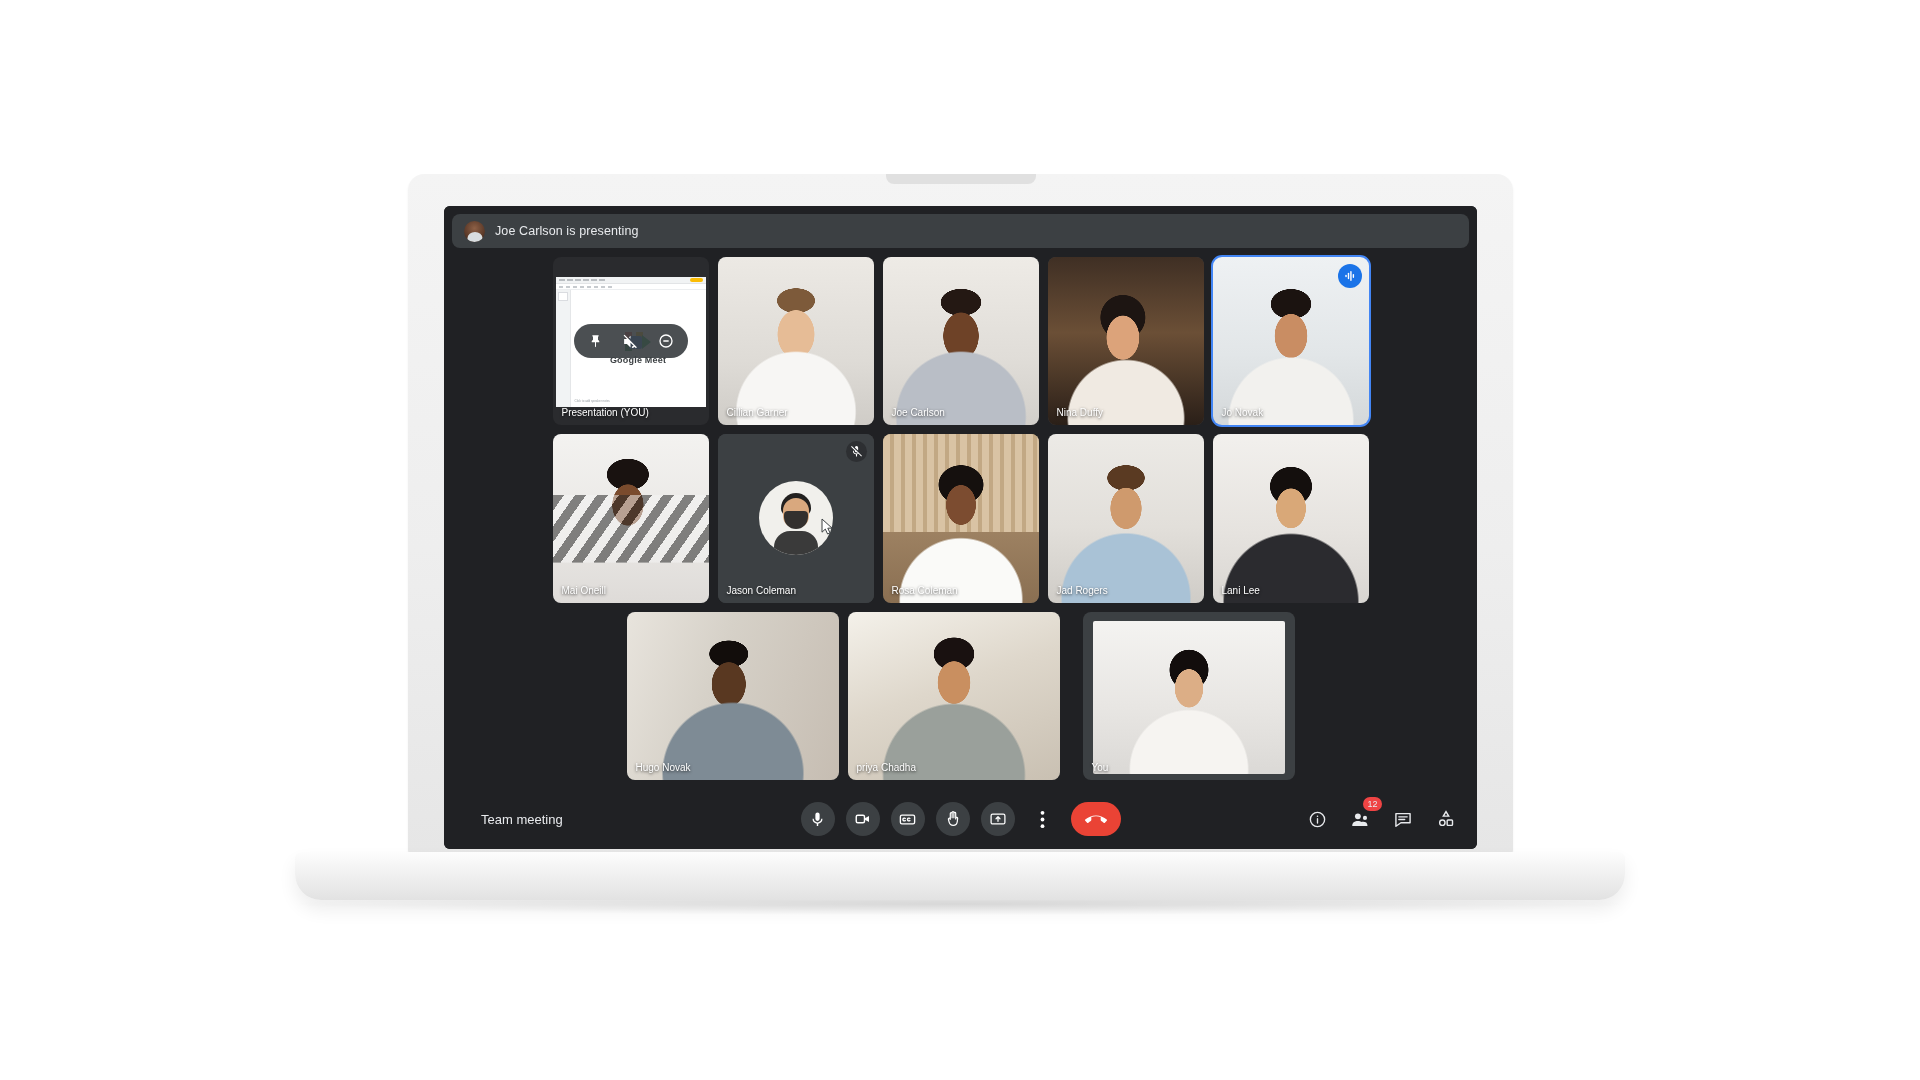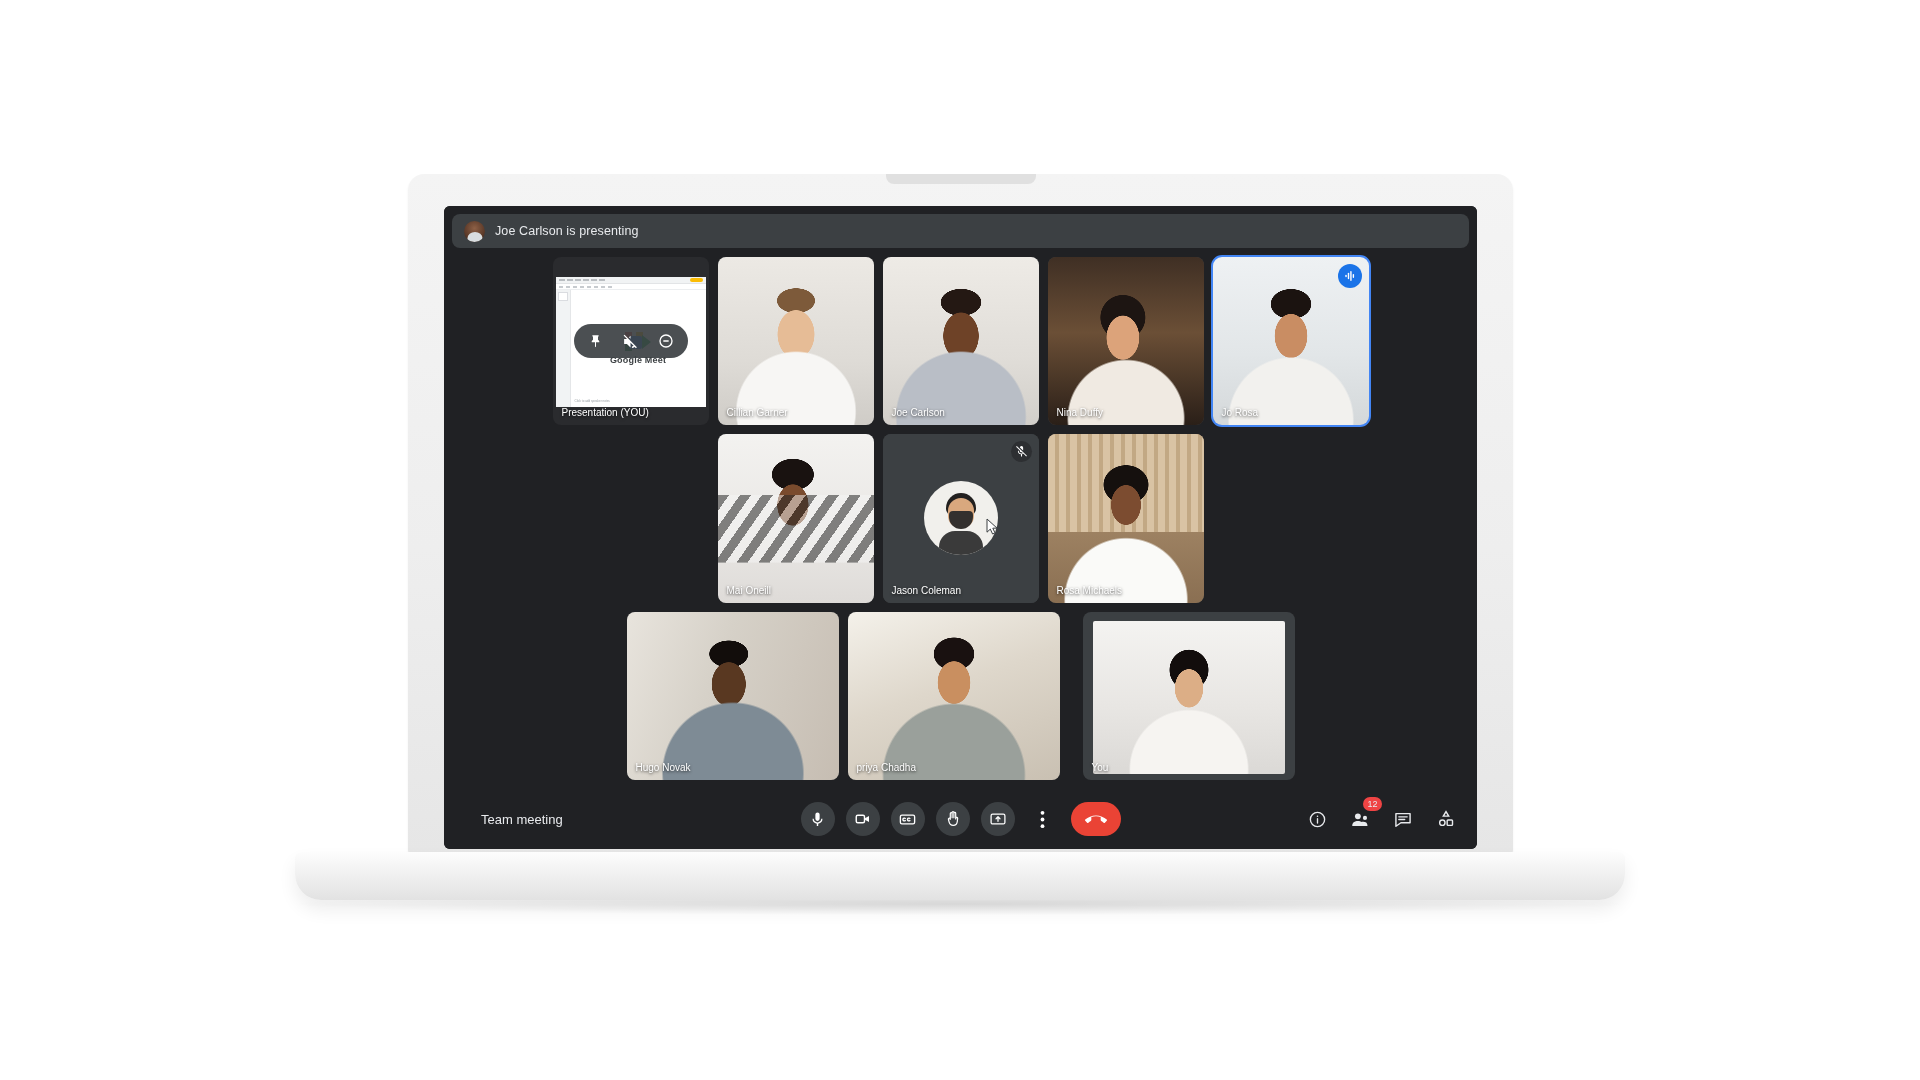--- a/index.html
+++ b/index.html
@@ -515,21 +515,21 @@
                    radial-gradient(ellipse 27px 20px at 50% 28%, #1b1310 0 74%, rgba(0,0,0,0) 76%),
                    linear-gradient(180deg,#eef1f3 0%,#e2e6e8 58%,#d4d8da 100%);"></div>
             <span class="speaking-badge">
               <svg width="14" height="14" viewBox="0 0 24 24" fill="#ffffff">
                 <rect x="4" y="10" width="2.4" height="4" rx="1.2"></rect>
                 <rect x="8.2" y="6.5" width="2.4" height="11" rx="1.2"></rect>
                 <rect x="12.4" y="3.5" width="2.4" height="17" rx="1.2"></rect>
                 <rect x="16.6" y="8.5" width="2.4" height="7" rx="1.2"></rect>
               </svg>
             </span>
-            <span class="tile-name">Jo Rosa</span>
+            <span class="tile-name">Jo Novak</span>
           </div>
         </div>
 
         <div class="grid-row">
 
           <div class="tile">
             <div class="tile-photo" style="background:
                    repeating-linear-gradient(125deg, rgba(40,40,40,.55) 0 9px, rgba(245,245,245,.5) 9px 18px) 0 60%/100% 40% no-repeat,
                    radial-gradient(ellipse 22px 29px at 48% 42%, #7a4b2d 0 70%, rgba(0,0,0,0) 72%),
                    radial-gradient(ellipse 28px 21px at 48% 24%, #191210 0 74%, rgba(0,0,0,0) 76%),
@@ -559,24 +559,40 @@
             <span class="tile-name">Jason Coleman</span>
           </div>
 
           <div class="tile">
             <div class="tile-photo" style="background:
                    radial-gradient(circle at 50% 98%, #fafaf8 0 33%, rgba(0,0,0,0) 34%),
                    radial-gradient(ellipse 21px 28px at 50% 42%, #7c4c30 0 70%, rgba(0,0,0,0) 72%),
                    radial-gradient(ellipse 30px 26px at 50% 30%, #15100e 0 74%, rgba(0,0,0,0) 76%),
                    repeating-linear-gradient(90deg, #d9c3a4 0 7px, #c2a884 7px 11px) 0 0/100% 58% no-repeat,
                    linear-gradient(180deg,#b79a77 0%,#8a6f52 100%);"></div>
-            <span class="tile-name">Rosa Michaels</span>
-          </div>
-
-
+            <span class="tile-name">Rosa Coleman</span>
+          </div>
+
+          <div class="tile">
+            <div class="tile-photo" style="background:
+                   radial-gradient(circle at 50% 97%, #a9c2d6 0 35%, rgba(0,0,0,0) 36%),
+                   radial-gradient(ellipse 22px 29px at 50% 44%, #cf9a6d 0 70%, rgba(0,0,0,0) 72%),
+                   radial-gradient(ellipse 25px 17px at 50% 26%, #5a3a22 0 74%, rgba(0,0,0,0) 76%),
+                   linear-gradient(180deg,#eceae6 0%,#e2dfda 55%,#cfccc7 100%);"></div>
+            <span class="tile-name">Jad Rogers</span>
+          </div>
+
+          <div class="tile">
+            <div class="tile-photo" style="background:
+                   radial-gradient(circle at 50% 99%, #2b2b2f 0 36%, rgba(0,0,0,0) 37%),
+                   radial-gradient(ellipse 21px 28px at 50% 44%, #d9a878 0 70%, rgba(0,0,0,0) 72%),
+                   radial-gradient(ellipse 28px 26px at 50% 31%, #140f0d 0 74%, rgba(0,0,0,0) 76%),
+                   linear-gradient(180deg,#f2f0ed 0%,#e6e3df 58%,#d9d6d2 100%);"></div>
+            <span class="tile-name">Lani Lee</span>
+          </div>
         </div>
 
         <div class="grid-row">
 
           <div class="tile row3">
             <div class="tile-photo" style="background:
                    radial-gradient(circle at 50% 96%, #7e8b95 0 36%, rgba(0,0,0,0) 37%),
                    radial-gradient(ellipse 24px 31px at 48% 43%, #593821 0 70%, rgba(0,0,0,0) 72%),
                    radial-gradient(ellipse 26px 18px at 48% 25%, #120d0b 0 74%, rgba(0,0,0,0) 76%),
                    linear-gradient(110deg,#e8e4dd 0%,#d6d1c8 40%,#c6bdb2 100%);"></div>

